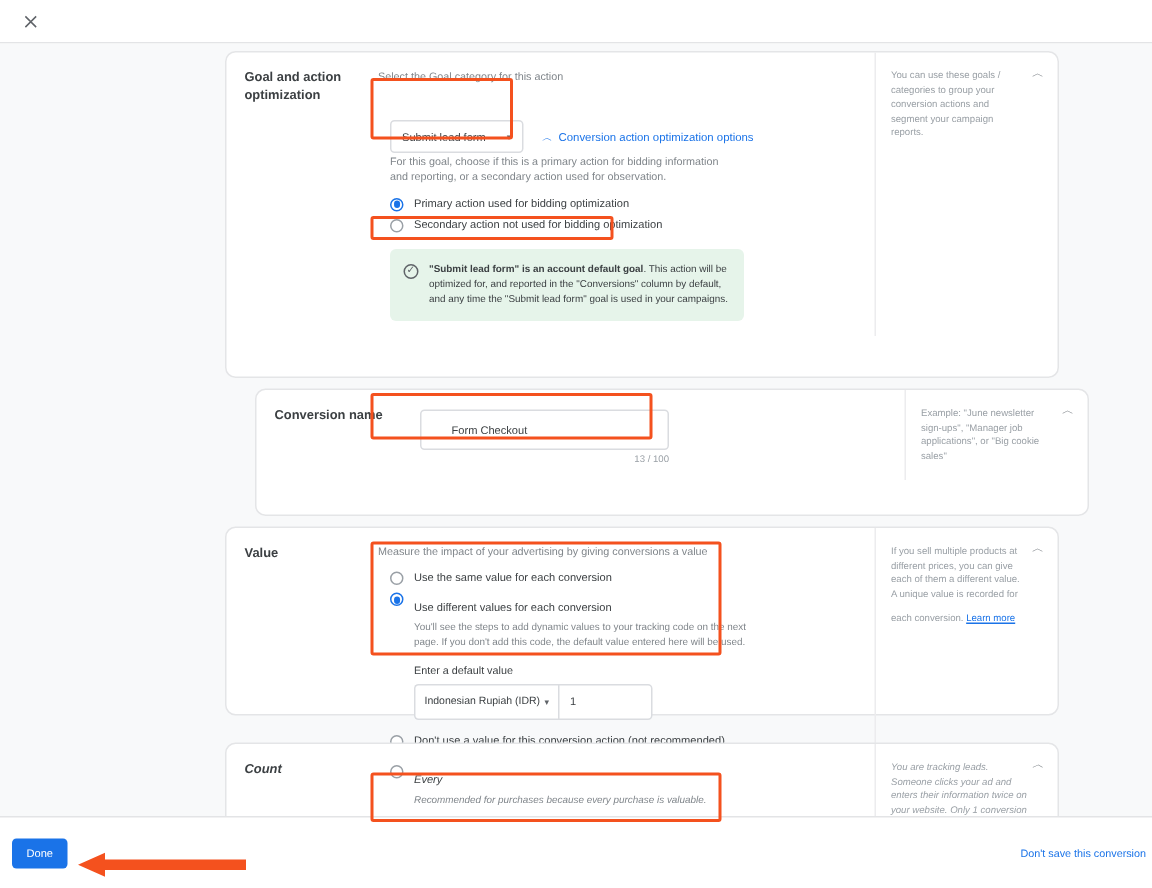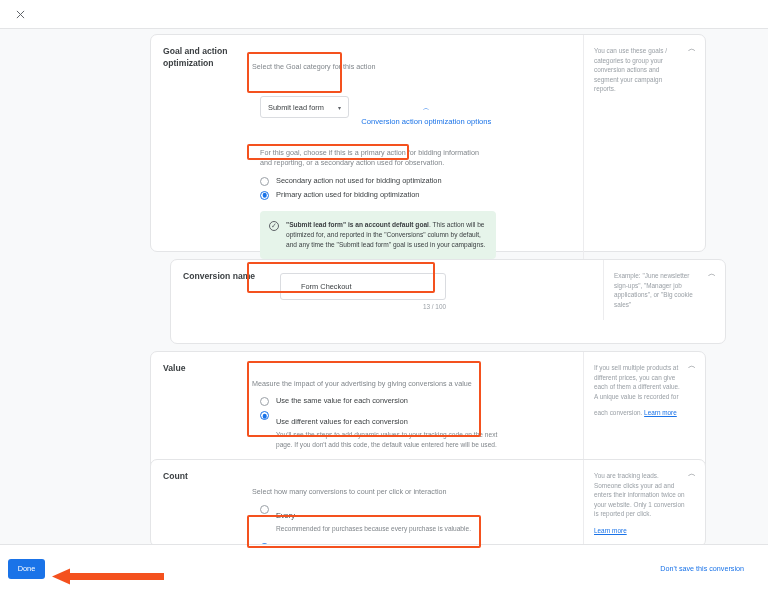--- a/index.html
+++ b/index.html
@@ -76,41 +76,40 @@
     width: 10px; height: 10px;
     color: #80868b; font-size: 8px; line-height: 10px; text-align: center;
     cursor: pointer;
   }
   .learn-more {
     display: inline-block; margin-top: 7px;
     color: #1a73e8; font-size: 6.4px; text-decoration: underline;
     cursor: pointer;
   }
 
-  .desc { font-size: 7.2px; color: #80868b; line-height: 1.45; margin: 16px 0 8px 0; }
+  .desc { font-size: 7.2px; color: #80868b; line-height: 1.45; margin: 0 0 8px 0; }
   .desc.tight { margin-bottom: 5px; }
 
   
   .select {
     display: inline-flex; align-items: center; justify-content: space-between;
     height: 22px; min-width: 78px;
     padding: 0 7px;
     border: 1px solid #dadce0; border-radius: 3px;
     background: #fff;
     font-size: 7.4px; color: #3c4043;
     cursor: pointer;
   }
   .select .caret { margin-left: 14px; font-size: 6px; color: #5f6368; }
 
   
   .toggle-link {
     display: inline-flex; align-items: center; gap: 4px;
     color: #1a73e8; font-size: 7.6px; cursor: pointer;
     margin: 4px 0 6px 0;
-    flex-direction: column;
   }
   .toggle-link .caret-up { font-size: 7px; }
 
   
   .radio-row { display: flex; align-items: flex-start; gap: 7px; padding: 2px 0; }
   .radio {
     width: 9px; height: 9px; flex: none; margin-top: 1px;
     border-radius: 50%;
     border: 1px solid #9aa0a6;
     background: #fff;
@@ -198,21 +197,21 @@
     margin-left: 8px;
     width: 37px; height: 20px;
     background: #1a73e8; color: #fff;
     border: none; border-radius: 3px;
     font-size: 7.4px;
     font-family: "Liberation Sans", sans-serif;
     cursor: pointer;
     display: flex; align-items: center; justify-content: center;
   }
   .dontsave {
-    position: absolute; right: 24px;
+    position: absolute; right: 4px;
     font-size: 7.2px; color: #1a73e8; cursor: pointer;
   }
   
   .arrow {
     position: absolute; left: 52px; bottom: 7px;
     width: 112px; height: 17px;
     z-index: 6;
   }
 </style>
 </head>
@@ -243,26 +242,26 @@
 
           <div class="toggle-link" style="margin-left:8px;margin-top:12px;">
             <span class="caret-up">︿</span>
             <span>Conversion action optimization options</span>
           </div>
 
           <p class="desc tight" style="margin-left:8px;width:228px;">For this goal, choose if this is a primary action for bidding information and reporting, or a secondary action used for observation.</p>
 
           <div style="margin-left:8px;">
             <div class="radio-row">
+              <span class="radio checked"></span>
+              <span class="radio-label">Primary action used for bidding optimization</span>
+            </div>
+            <div class="radio-row">
               <span class="radio"></span>
               <span class="radio-label">Secondary action not used for bidding optimization</span>
-            </div>
-            <div class="radio-row">
-              <span class="radio checked"></span>
-              <span class="radio-label">Primary action used for bidding optimization</span>
             </div>
           </div>
 
           <div class="banner" style="margin-left:8px;">
             <span class="banner-icon">✓</span>
             <span class="banner-text"><b>"Submit lead form" is an account default goal</b><span>. This action will be optimized for, and reported in the "Conversions" column by default, and any time the "Submit lead form" goal is used in your campaigns.</span></span>
           </div>
         </div>
         <div class="col-aside">
           <span class="chev">︿</span>
@@ -321,25 +320,24 @@
           </div>
         </div>
         <div class="col-aside">
           <span class="chev">︿</span>
           <span>If you sell multiple products at different prices, you can give each of them a different value. A unique value is recorded for each conversion.</span>
           <span class="learn-more">Learn more</span>
         </div>
       </div>
     </div>
 
-    <div class="card" style="top:430px;height:88px;">
+    <div class="card" style="top:466px;height:88px;font-style:italic;">
       <div class="card-inner">
         <div class="col-label">Count</div>
         <div class="col-main">
-          <p class="desc tight">Select how many conversions to count per click or interaction</p>
           <div style="margin-left:8px;">
             <div class="radio-row">
               <span class="radio"></span>
               <span>
                 <span class="radio-label">Every</span>
                 <div class="radio-sub" style="width:238px;">Recommended for purchases because every purchase is valuable.</div>
               </span>
             </div>
             <div class="radio-row" style="margin-top:4px;">
               <span class="radio checked"></span>

